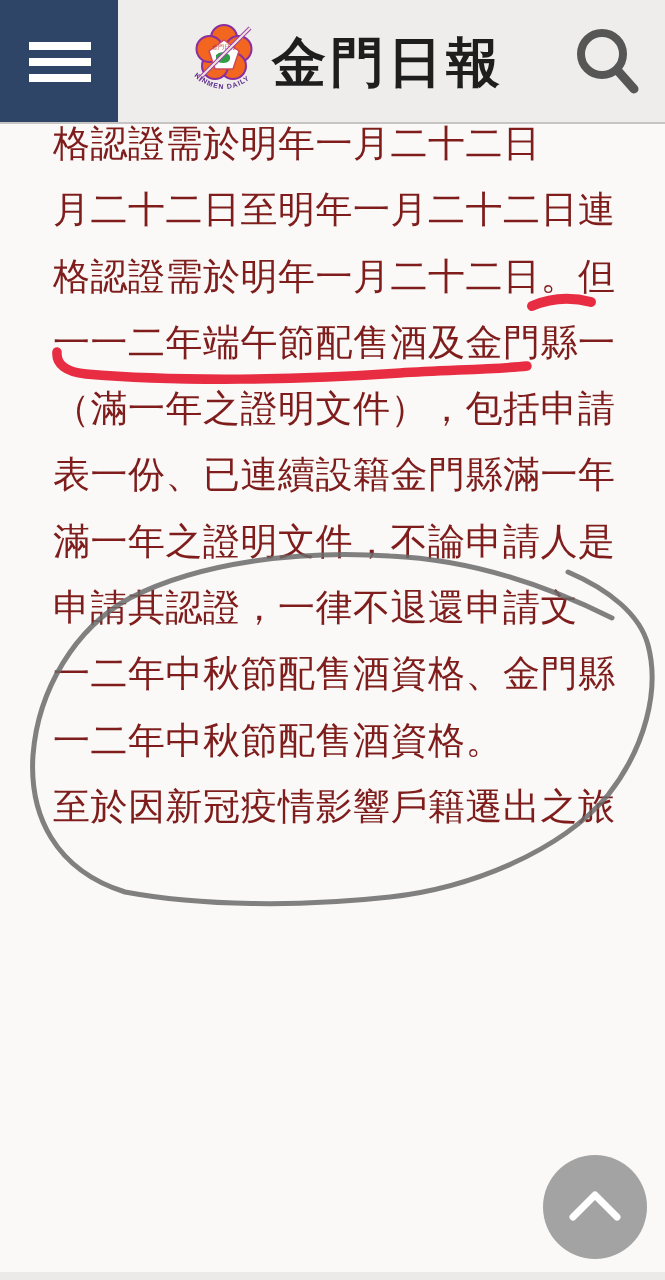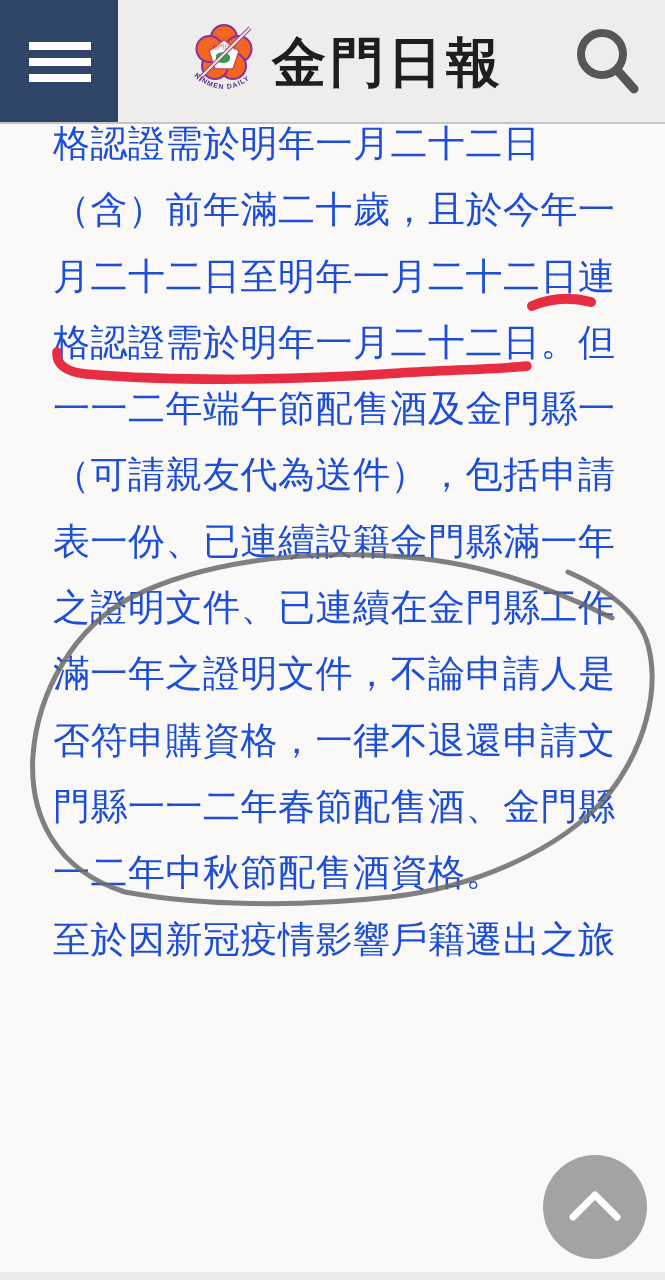--- a/index.html
+++ b/index.html
@@ -32,21 +32,21 @@
   .search-btn{
     position:absolute;right:12px;top:18px;width:92px;height:88px;cursor:pointer;
     display:flex;align-items:center;justify-content:center;background:transparent;border:none;
   }
   
   .article{
     position:absolute;left:53px;top:111px;width:600px;z-index:1;
   }
   .text-line{
     height:66.3px;line-height:66.3px;font-size:37px;letter-spacing:0.5px;
-    color:#1d4ed8;white-space:nowrap;
+    color:#7f1d1d;white-space:nowrap;
   }
   
   .overlay{
     position:absolute;left:0;top:0;width:665px;height:1280px;z-index:3;pointer-events:none;
   }
   
   .scroll-top{
     position:absolute;left:543px;top:1155px;width:104px;height:104px;border-radius:52px;
     background:#a3a3a3;z-index:6;cursor:pointer;
     display:flex;align-items:center;justify-content:center;
@@ -96,30 +96,28 @@
       <svg width="78" height="78" viewBox="0 0 78 78">
         <circle cx="34" cy="32" r="21" fill="none" stroke="#565656" stroke-width="8"></circle>
         <line x1="50" y1="49" x2="66" y2="67" stroke="#565656" stroke-width="9" stroke-linecap="round"></line>
       </svg>
     </span>
   </button>
 </div>
 
 <div class="article">
     <div class="text-line">格認證需於明年一月二十二日</div>
-    <div class="text-line">（含）前年滿二十歲，且於今年一</div>
     <div class="text-line">月二十二日至明年一月二十二日連</div>
     <div class="text-line">格認證需於明年一月二十二日。但</div>
     <div class="text-line">一一二年端午節配售酒及金門縣一</div>
-    <div class="text-line">（可請親友代為送件），包括申請</div>
+    <div class="text-line">（滿一年之證明文件），包括申請</div>
     <div class="text-line">表一份、已連續設籍金門縣滿一年</div>
-    <div class="text-line">之證明文件、已連續在金門縣工作</div>
     <div class="text-line">滿一年之證明文件，不論申請人是</div>
-    <div class="text-line">否符申購資格，一律不退還申請文</div>
-    <div class="text-line">門縣一一二年春節配售酒、金門縣</div>
+    <div class="text-line">申請其認證，一律不退還申請文</div>
+    <div class="text-line">一二年中秋節配售酒資格、金門縣</div>
     <div class="text-line">一二年中秋節配售酒資格。</div>
     <div class="text-line">至於因新冠疫情影響戶籍遷出之旅</div>
   </div>
 
 <svg class="overlay" viewBox="0 0 665 1280">
   <path d="M 532 306 Q 560 294 591 302" fill="none" stroke-width="10" stroke-linecap="round" stroke="#e82c42"></path>
   <path d="M 57 352 C 56 364 66 372 86 374 C 180 382 300 380 400 373 C 450 370 500 369 527 366" fill="none" stroke-width="9.5" stroke-linecap="round" stroke="#e82c42"></path>
   <path d="M 612 618
            C 560 592 480 560 390 556
            C 300 550 200 562 130 598

